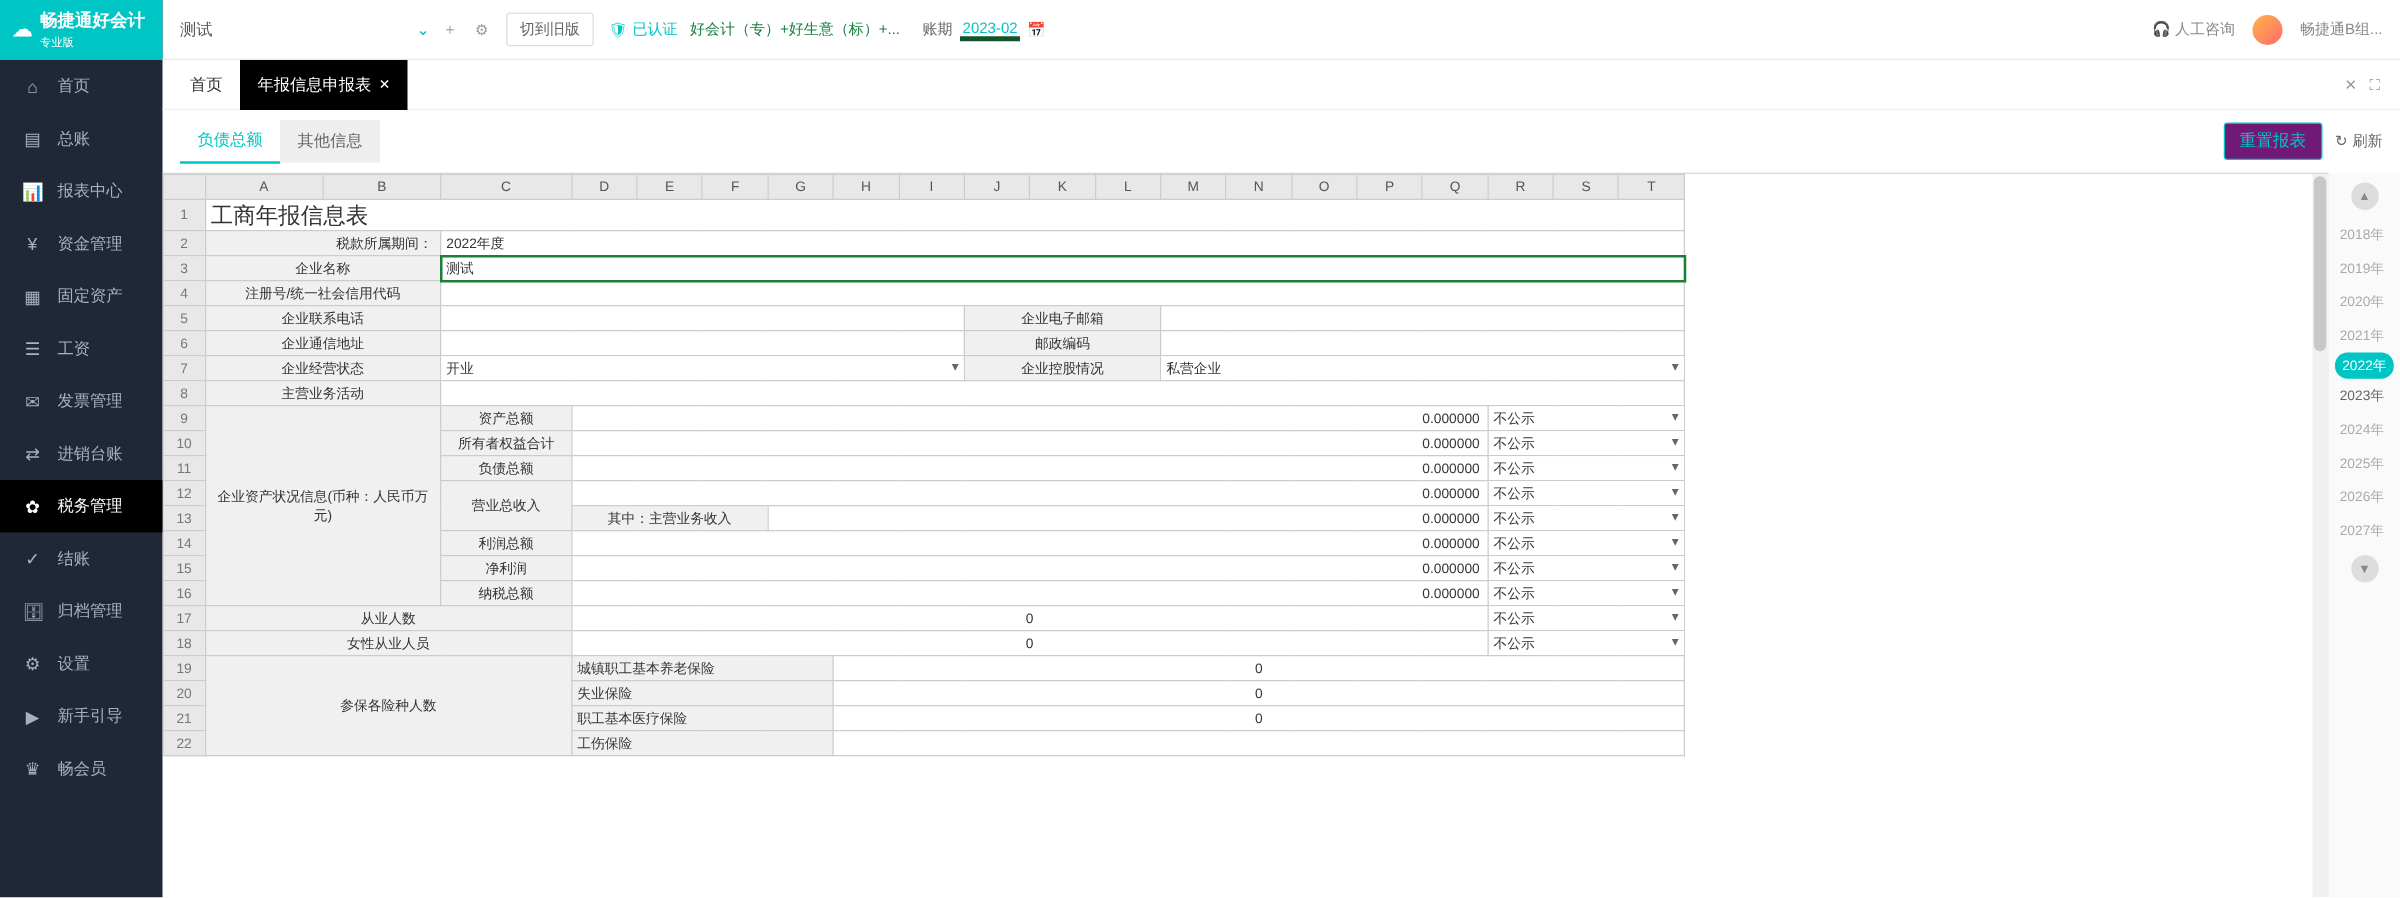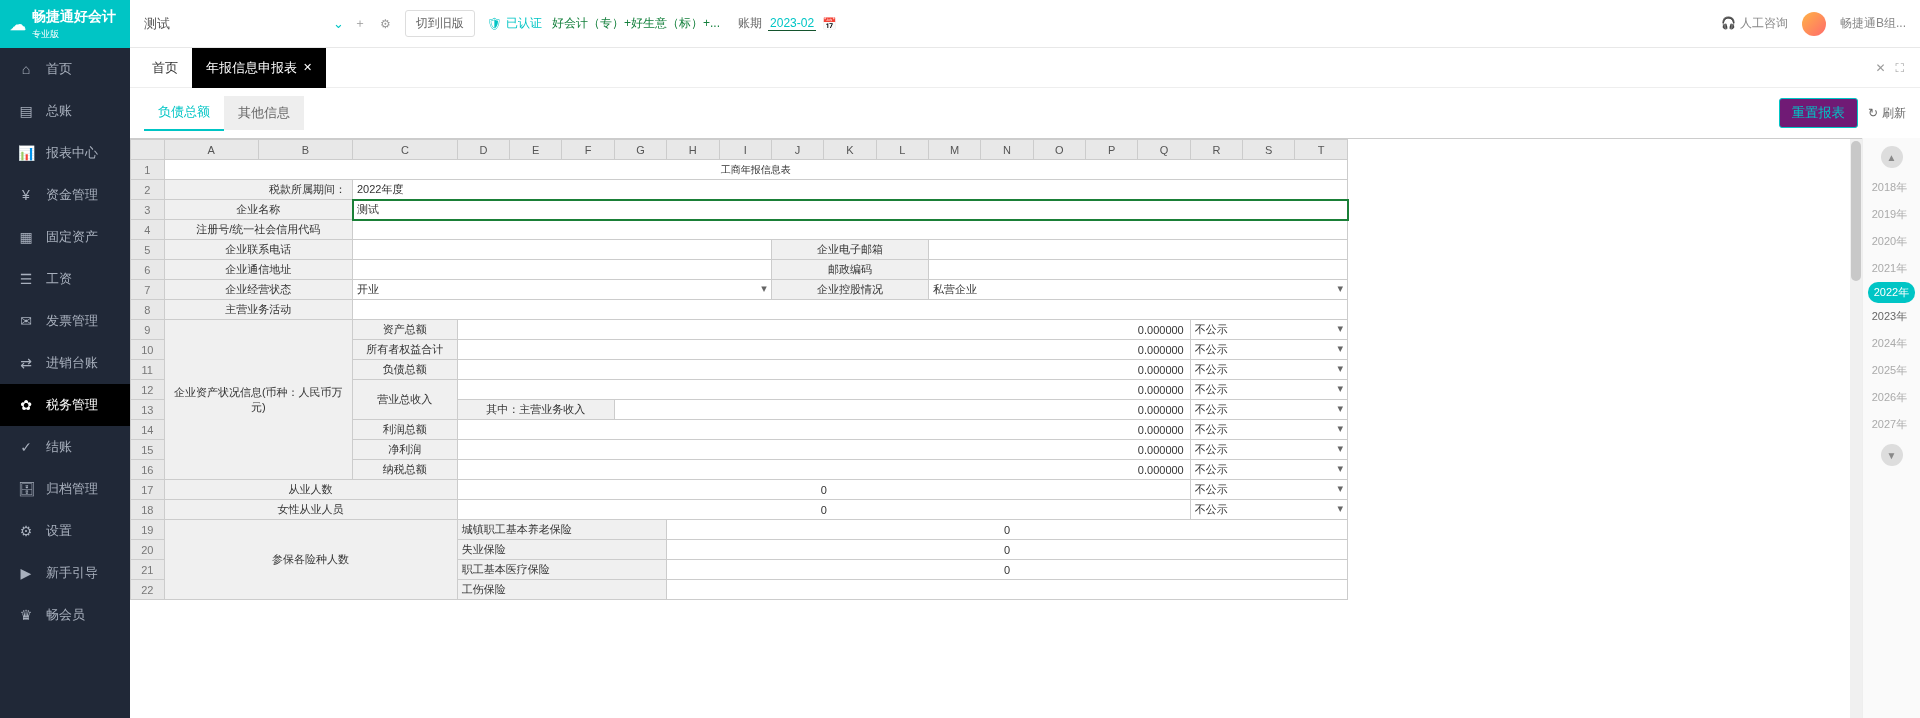--- a/index.html
+++ b/index.html
@@ -14,21 +14,21 @@
 .nav-icon{margin-right:12px;font-size:14px;width:16px;text-align:center}
 .main{flex:1;display:flex;flex-direction:column;min-width:0}
 .topbar{height:48px;border-bottom:1px solid #e8e8e8;display:flex;align-items:center;padding:0 14px}
 .company-select{display:flex;align-items:center;color:#555;font-size:13px;min-width:200px}
 .company-select .arrow{margin-left:auto;color:#00c5c5}
 .topbar-icons{display:flex;align-items:center;gap:14px;margin-left:10px;color:#999}
 .old-ver-btn{border:1px solid #ddd;padding:4px 10px;border-radius:3px;color:#666;font-size:12px;cursor:pointer}
 .cert-badge{color:#00c5c5;display:flex;align-items:center;gap:4px;margin-left:12px}
 .product-info{color:#15803d;margin-left:10px}
 .period{display:flex;align-items:center;gap:6px;margin-left:18px;color:#666}
-.period-val{color:#00c5c5;border-bottom:1px solid #14532d;padding:0 2px}
+.period-val{color:#00c5c5;border-bottom:4px solid #14532d;padding:0 2px}
 .topbar-right{margin-left:auto;display:flex;align-items:center;gap:14px;color:#888}
 .avatar{width:24px;height:24px;border-radius:50%;background:linear-gradient(135deg,#ffb347,#ff6b6b);display:inline-block}
 .tabs-bar{height:40px;display:flex;align-items:center;padding:0 8px;border-bottom:1px solid #eee}
 .tab{padding:0 14px;height:40px;display:flex;align-items:center;font-size:13px;color:#666;cursor:pointer}
 .tab.home{color:#333}
 .tab.active{background:#000000;color:#fff}
 .tab-close{margin-left:6px;font-size:11px}
 .tabs-bar-right{margin-left:auto;display:flex;gap:10px;align-items:center;color:#999;padding-right:8px}
 .content-bar{height:50px;display:flex;align-items:center;padding:0 14px}
 .subtab{padding:8px 14px;font-size:13px;color:#666;cursor:pointer}
@@ -37,21 +37,21 @@
 .content-actions{margin-left:auto;display:flex;gap:10px;align-items:center}
 .btn-reset{border:1px solid #00c5c5;color:#00c5c5;padding:5px 12px;border-radius:3px;cursor:pointer;background:#701a75}
 .btn-refresh{color:#666;cursor:pointer;display:flex;align-items:center;gap:4px}
 .sheet-wrap{flex:1;display:flex;overflow:hidden}
 .sheet{flex:1;overflow:auto;border-top:1px solid #ccc;position:relative;padding-right:12px}
 table{border-collapse:collapse;width:1218px}
 th,td{border:1px solid #ccc;height:20px;font-size:11px;text-align:center;background:#fff;padding:0 4px}
 th{background:#e8e8e8;font-weight:normal;color:#555}
 .rownum{width:32px;background:#e8e8e8;color:#777}
 .label-cell{background:#f0f0f0;text-align:center}
-.title-cell{font-size:10px;text-align:center}
+.title-cell{font-size:18px;text-align:left}
 .right-align{text-align:right;padding-right:6px}
 .sel-cell{position:relative;text-align:left}
 .sel-arrow{position:absolute;right:4px;top:2px;color:#666}
 .active-cell{outline:2px solid #1a7f37;outline-offset:-1px;text-align:left}
 .year-panel{width:58px;border-left:1px solid #eee;display:flex;flex-direction:column;align-items:center;padding:8px 0;gap:6px;background:#fafafa}
 .year-nav{width:22px;height:22px;border-radius:50%;background:#ddd;color:#888;display:flex;align-items:center;justify-content:center;cursor:pointer;font-size:10px}
 .year-item{font-size:11px;color:#aaa;padding:6px 4px;cursor:pointer}
 .year-item.near{color:#666}
 .year-item.active{background:#00c5c5;color:#fff;border-radius:10px;padding:3px 6px}
 .scroll-track{position:absolute;right:0;top:0;bottom:0;width:12px;background:#f0f0f0}

